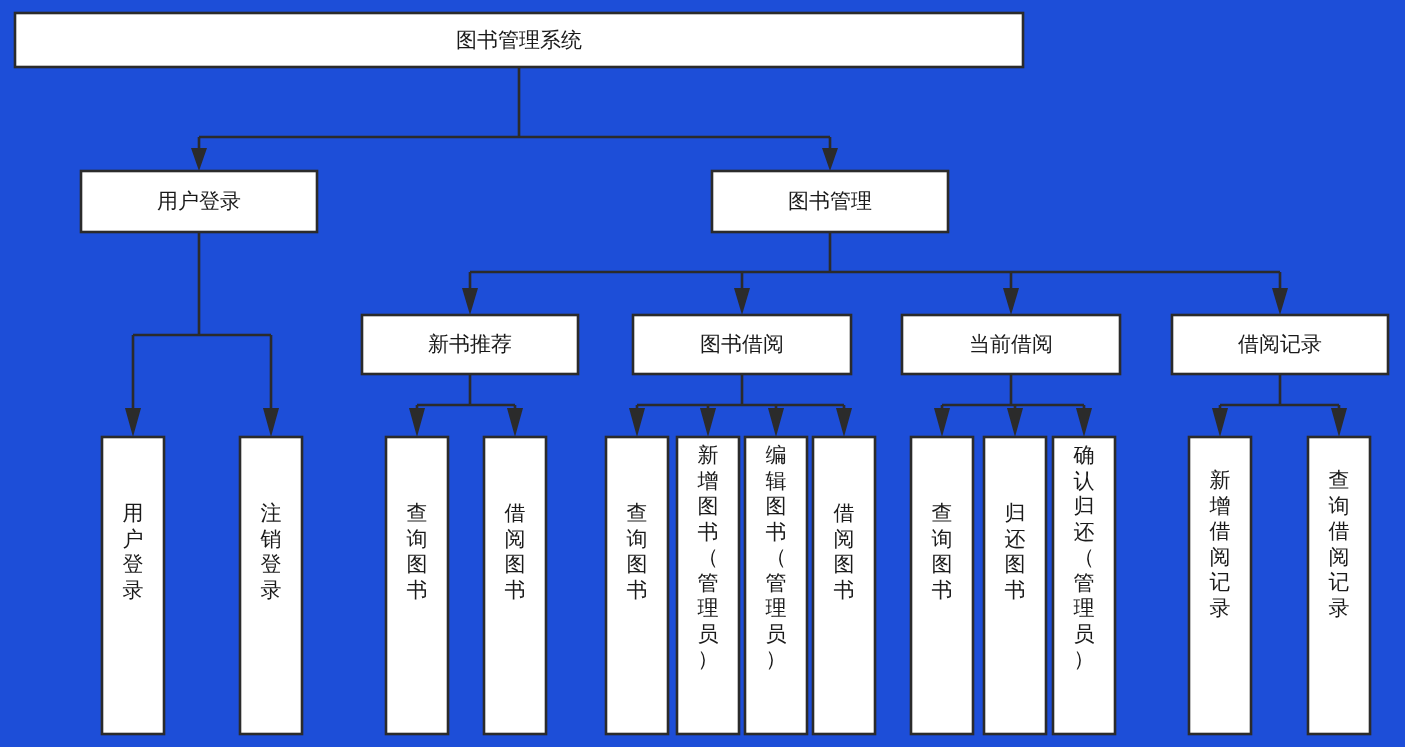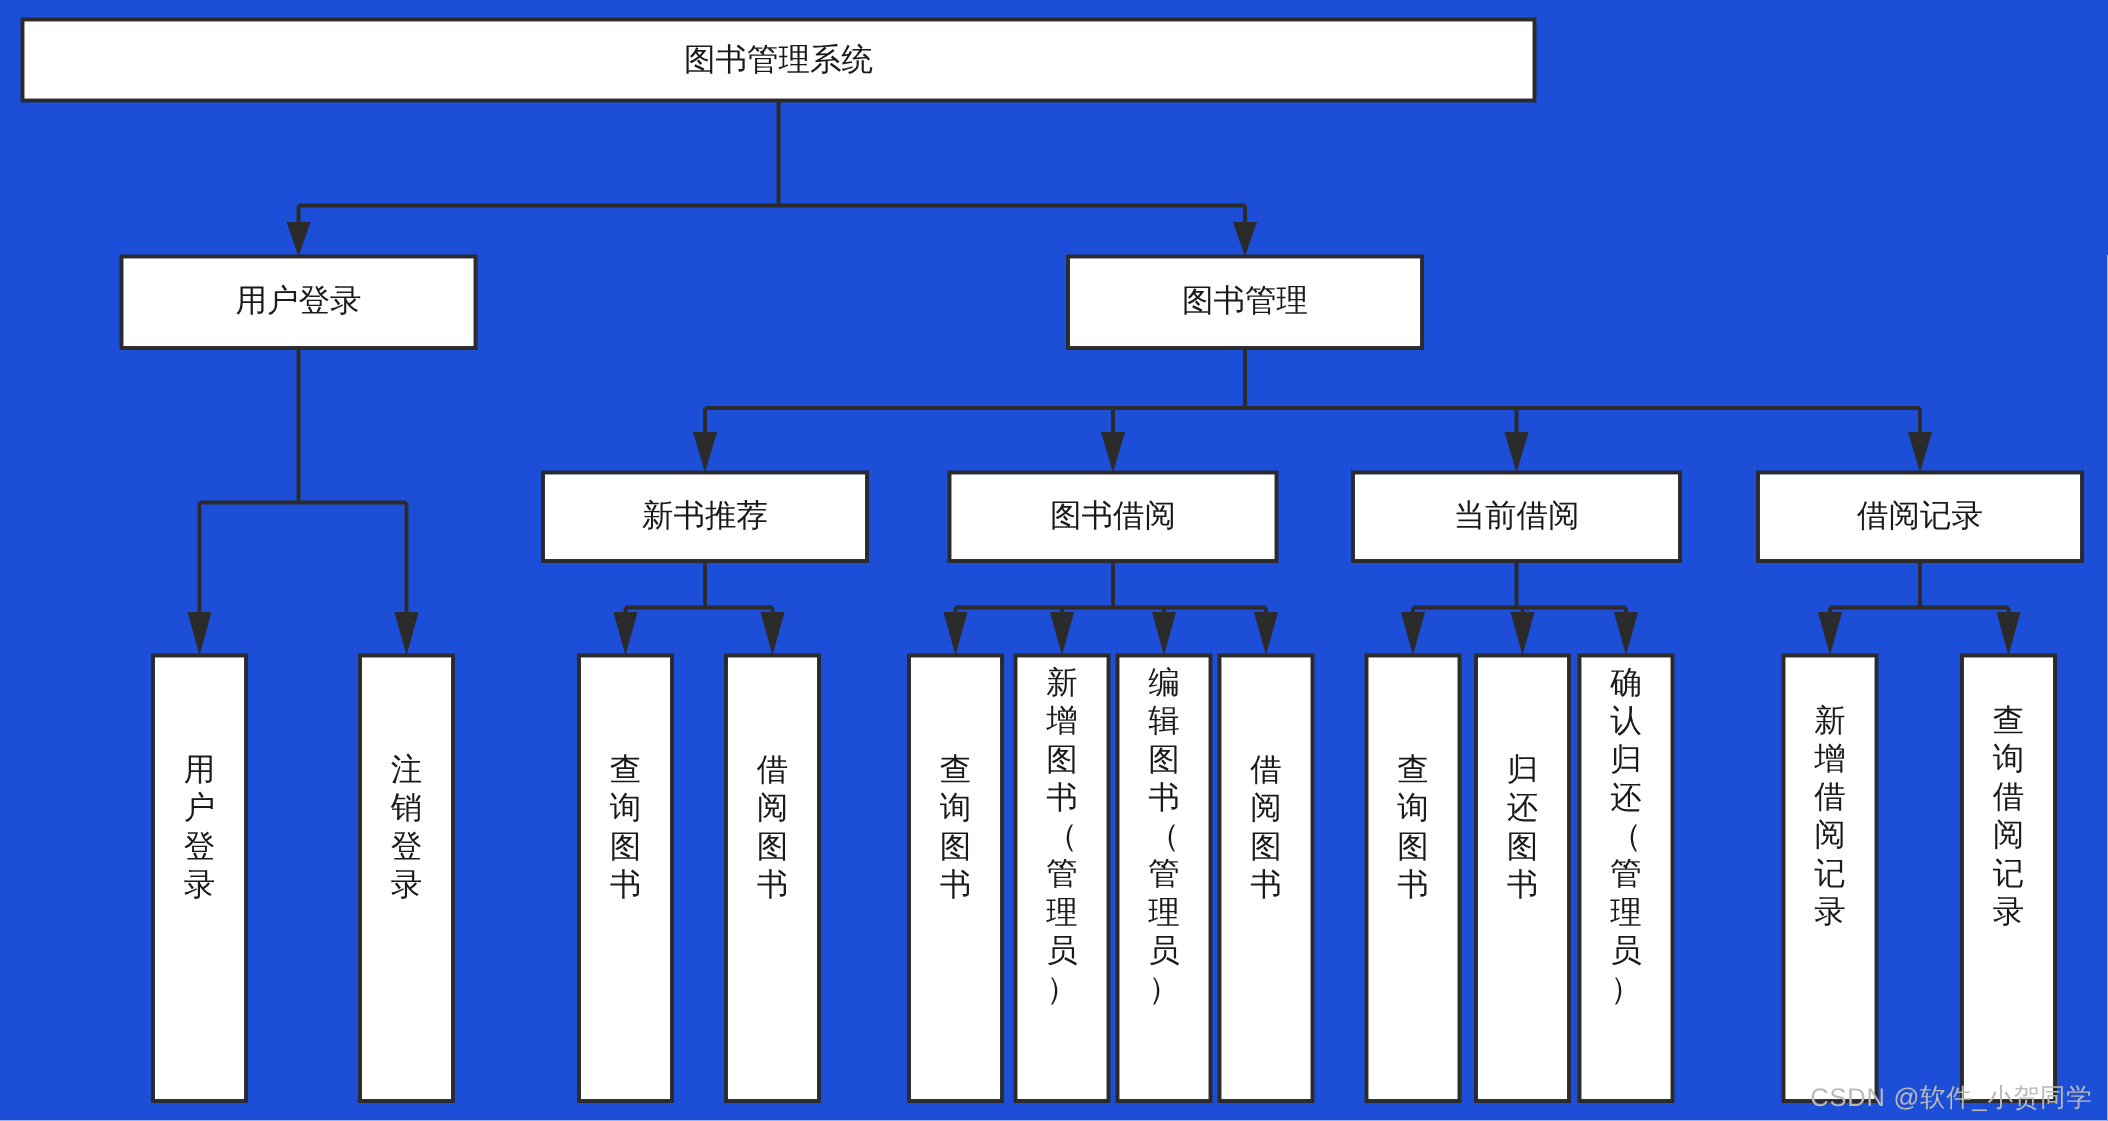--- a/index.html
+++ b/index.html
@@ -234,14 +234,13 @@
       <text class="node-label-v" x="1220" y="487"><tspan x="1220" y="487">新</tspan><tspan x="1220" y="512.5">增</tspan><tspan x="1220" y="538">借</tspan><tspan x="1220" y="563.5">阅</tspan><tspan x="1220" y="589">记</tspan><tspan x="1220" y="614.5">录</tspan></text>
     </g>
 
     <g>
       <rect class="node-box" x="1308" y="437" width="62" height="297"></rect>
       <text class="node-label-v" x="1339" y="487"><tspan x="1339" y="487">查</tspan><tspan x="1339" y="512.5">询</tspan><tspan x="1339" y="538">借</tspan><tspan x="1339" y="563.5">阅</tspan><tspan x="1339" y="589">记</tspan><tspan x="1339" y="614.5">录</tspan></text>
     </g>
 
   </svg>
 
-  <div class="watermark">CSDN @软件_小贺同学</div>
 </div>
 
 </body></html>

